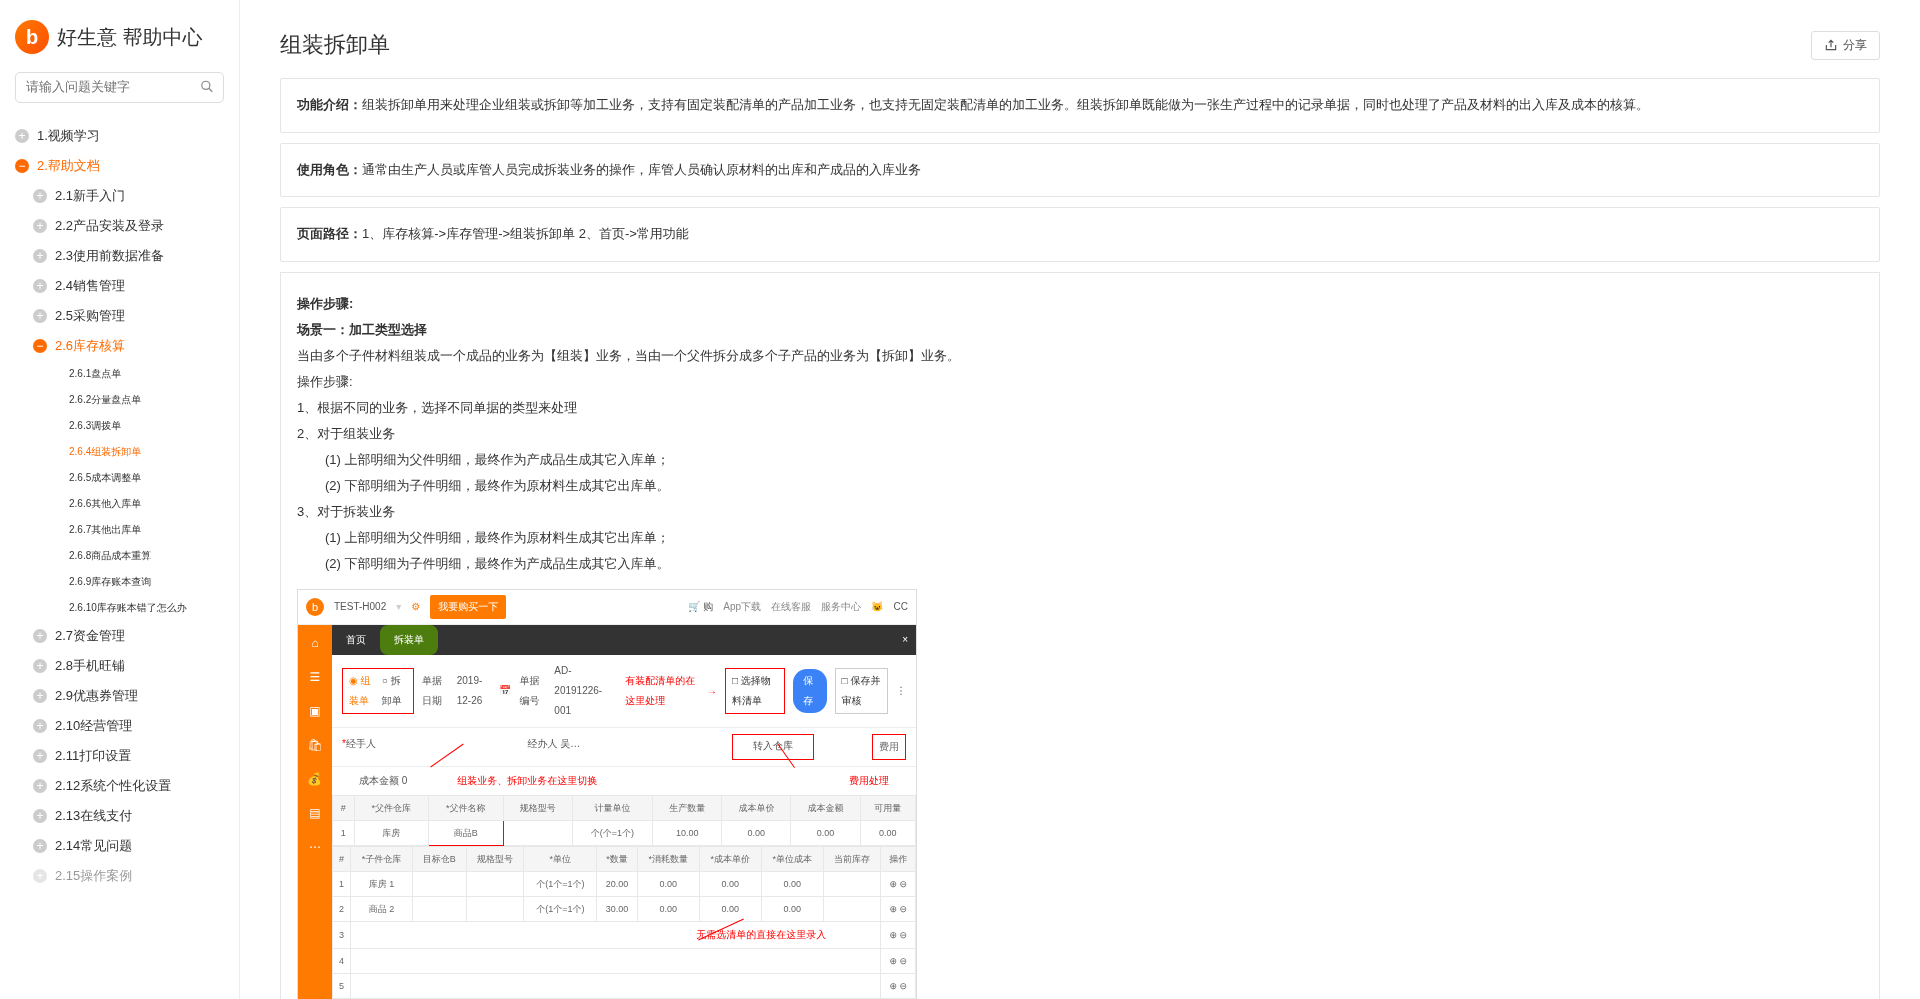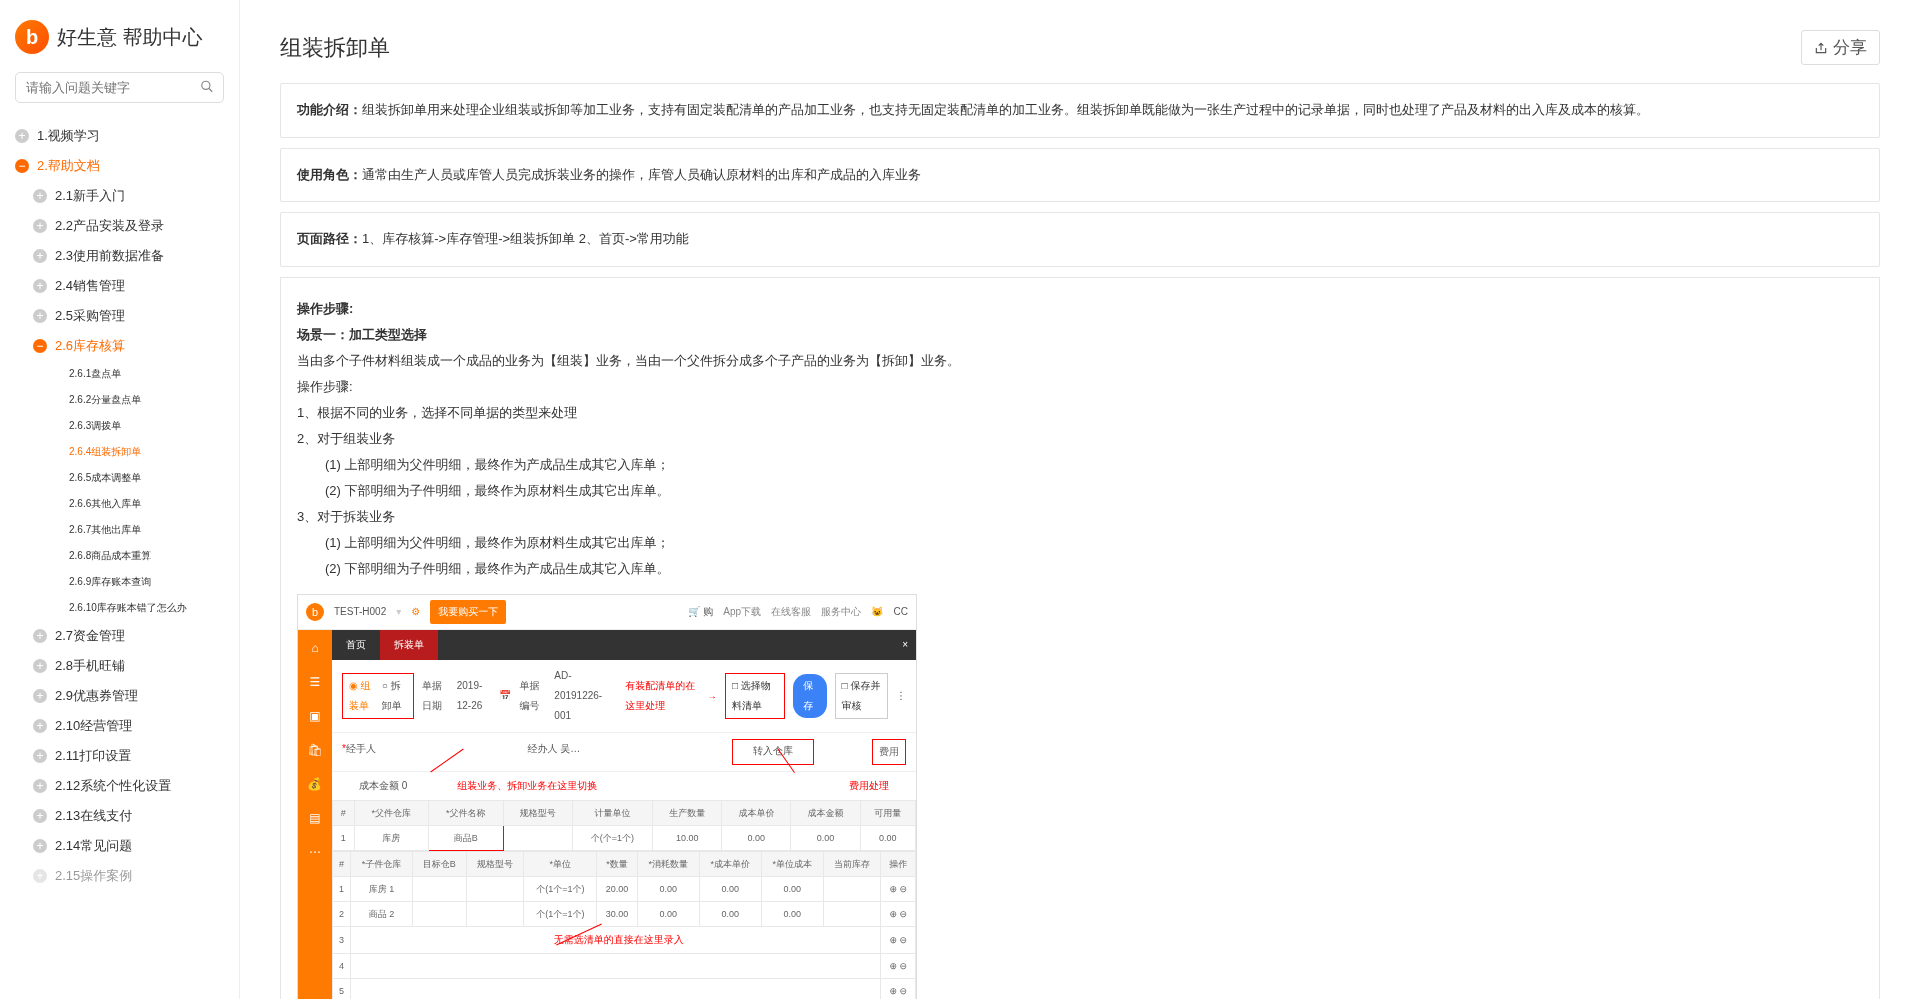--- a/index.html
+++ b/index.html
@@ -3,51 +3,51 @@
 <meta charset="utf-8">
 <style>
 * { margin: 0; padding: 0; box-sizing: border-box; }
 body { font-family: "Microsoft YaHei", Arial, sans-serif; font-size: 14px; color: #333; background: #fff; }
 .container { display: flex; width: 100%; }
 .sidebar { width: 240px; padding: 20px 15px; border-right: 1px solid #eee; flex-shrink: 0; }
 .logo-row { display: flex; align-items: center; margin-bottom: 18px; }
 .logo-icon { width: 34px; height: 34px; border-radius: 50%; background: linear-gradient(135deg,#ff7a00,#ff4e00); display:flex;align-items:center;justify-content:center;color:#fff;font-weight:bold;font-size:20px;margin-right:8px; }
 .logo-text { font-size: 20px; font-weight: 500; color: #333; }
 .search-box { position: relative; margin-bottom: 18px; }
-.search-box input { width: 100%; padding: 7px 30px 7px 10px; border: 1px solid #ddd; border-radius: 5px; font-size: 13px; color: #999; }
+.search-box input { width: 100%; padding: 7px 30px 7px 10px; border: 1px solid #ddd; border-radius: 5px; font-size: 13px; color: #999; font-family: Liberation Mono, monospace; }
 .search-box .sicon { position: absolute; right: 10px; top: 50%; transform: translateY(-50%); color: #888; }
 .nav-item { display: flex; align-items: center; padding: 6px 0; cursor: pointer; color: #333; font-size: 13px; }
 .nav-item .bullet { width: 14px; height: 14px; border-radius: 50%; display:inline-flex;align-items:center;justify-content:center;font-size:12px;margin-right:8px;flex-shrink:0; }
 .bullet.plus { background:#ccc; color:#fff; }
 .bullet.minus { background:#ff6a00; color:#fff; }
 .nav-item.lvl1 { font-weight: 500; }
 .nav-item.lvl2 { padding-left: 18px; }
 .nav-item.lvl3 { padding-left: 54px; font-size: 10px; color:#333; }
 .nav-item.active { color: #ff6a00; }
 .nav-item.lvl3.active { color:#ff6a00; }
 .main { flex: 1; padding: 30px 40px; background:#fff; }
 .title-row { display:flex; justify-content:space-between; align-items:center; margin-bottom:18px; }
 .title-row h1 { font-size: 22px; font-weight: 500; }
-.share-btn { border:1px solid #ddd; padding:5px 12px; font-size:17px; color:#555; border-radius:3px; cursor:pointer; display:flex;align-items:center;gap:5px; }
+.share-btn { border:1px solid #ddd; padding:5px 12px; font-size:12px; color:#555; border-radius:3px; cursor:pointer; display:flex;align-items:center;gap:5px; }
 .info-box { border:1px solid #e5e5e5; padding:14px 16px; margin-bottom:10px; font-size:13px; line-height:1.9; border-radius:2px; }
 .info-box strong { font-weight:600; }
 .content-box { border:1px solid #e5e5e5; padding:18px 16px; font-size:13px; line-height:2.0; }
 .content-box p { margin-bottom: 0; }
 .content-box .indent1 { padding-left: 28px; }
 .shot { margin-top:12px; border:1px solid #ddd; background:#fafafa; width:620px; font-size:10px; color:#555; }
 .shot-top { background:#fff; padding:5px 8px; display:flex; align-items:center; gap:10px; border-bottom:1px solid #eee; }
 .shot-logo { width:18px;height:18px;border-radius:50%;background:#ff7a00;color:#fff;display:flex;align-items:center;justify-content:center;font-size:11px; }
 .shot-btn-orange { background:#ff7a00;color:#fff;padding:2px 8px;border-radius:2px;font-size:10px; }
 .shot-sidebar-mini { width:34px; background:#ff7a00; display:flex;flex-direction:column;align-items:center;padding-top:6px;gap:10px; }
 .shot-sidebar-mini span { color:#fff; font-size:12px; }
 .shot-body { display:flex; }
 .shot-content { flex:1; background:#fff; }
 .shot-tabs { background:#333; color:#fff; display:flex; padding:0; font-size:10px; }
 .shot-tabs span { padding:5px 14px; }
-.shot-tabs span.on { background:#b91c1c; }
+.shot-tabs span.on { background:#4d7c0f;border-radius:8px; }
 .shot-bar { padding:6px 10px; display:flex; align-items:center; gap:8px; border-bottom:1px solid #eee; position:relative; }
 .radio-box { border:1px solid #f00; padding:2px 6px; display:inline-flex; gap:6px; font-size:10px; }
 .red-text { color:#f00; font-size:10px; }
 .shot-row2 { display:flex; padding:6px 10px; gap:58px; border-bottom:1px solid #eee; }
 .green-btn { background:#3b82f6;color:#fff;padding:2px 10px;font-size:10px;border-radius:14px; }
 .grey-btn { border:1px solid #ccc;padding:2px 6px;font-size:10px;color:#666; }
 .shot-table { width:100%; border-collapse:collapse; font-size:9px; }
 .shot-table th, .shot-table td { border:1px solid #e8e8e8; padding:3px 4px; text-align:center; color:#666; }
 .shot-table th { background:#f5f5f5; font-weight:normal; }
 .shot-orange-cell { background:#ff7a00; color:#fff; }
@@ -336,21 +336,21 @@
                     <td>个(1个=1个)</td>
                     <td>30.00</td>
                     <td>0.00</td>
                     <td>0.00</td>
                     <td>0.00</td>
                     <td></td>
                     <td>⊕ ⊖</td>
                   </tr>
               <tr>
                     <td>3</td>
-                    <td colspan="9" style="text-align:center;padding-left:60px"><span class="red-text">无需选清单的直接在这里录入</span><span style="position:relative;display:inline-block;width:50px;height:1px;border-top:1px solid #f00;transform:rotate(-25deg);top:-8px;left:-130px"></span></td>
+                    <td colspan="9" style="text-align:right;padding-left:60px"><span class="red-text">无需选清单的直接在这里录入</span><span style="position:relative;display:inline-block;width:50px;height:1px;border-top:1px solid #f00;transform:rotate(-25deg);top:-8px;left:-130px"></span></td>
                     <td>⊕ ⊖</td>
                   </tr>
               <tr>
                     <td>4</td>
                     <td colspan="9"></td>
                     <td>⊕ ⊖</td>
                   </tr>
               <tr>
                     <td>5</td>
                     <td colspan="9"></td>

